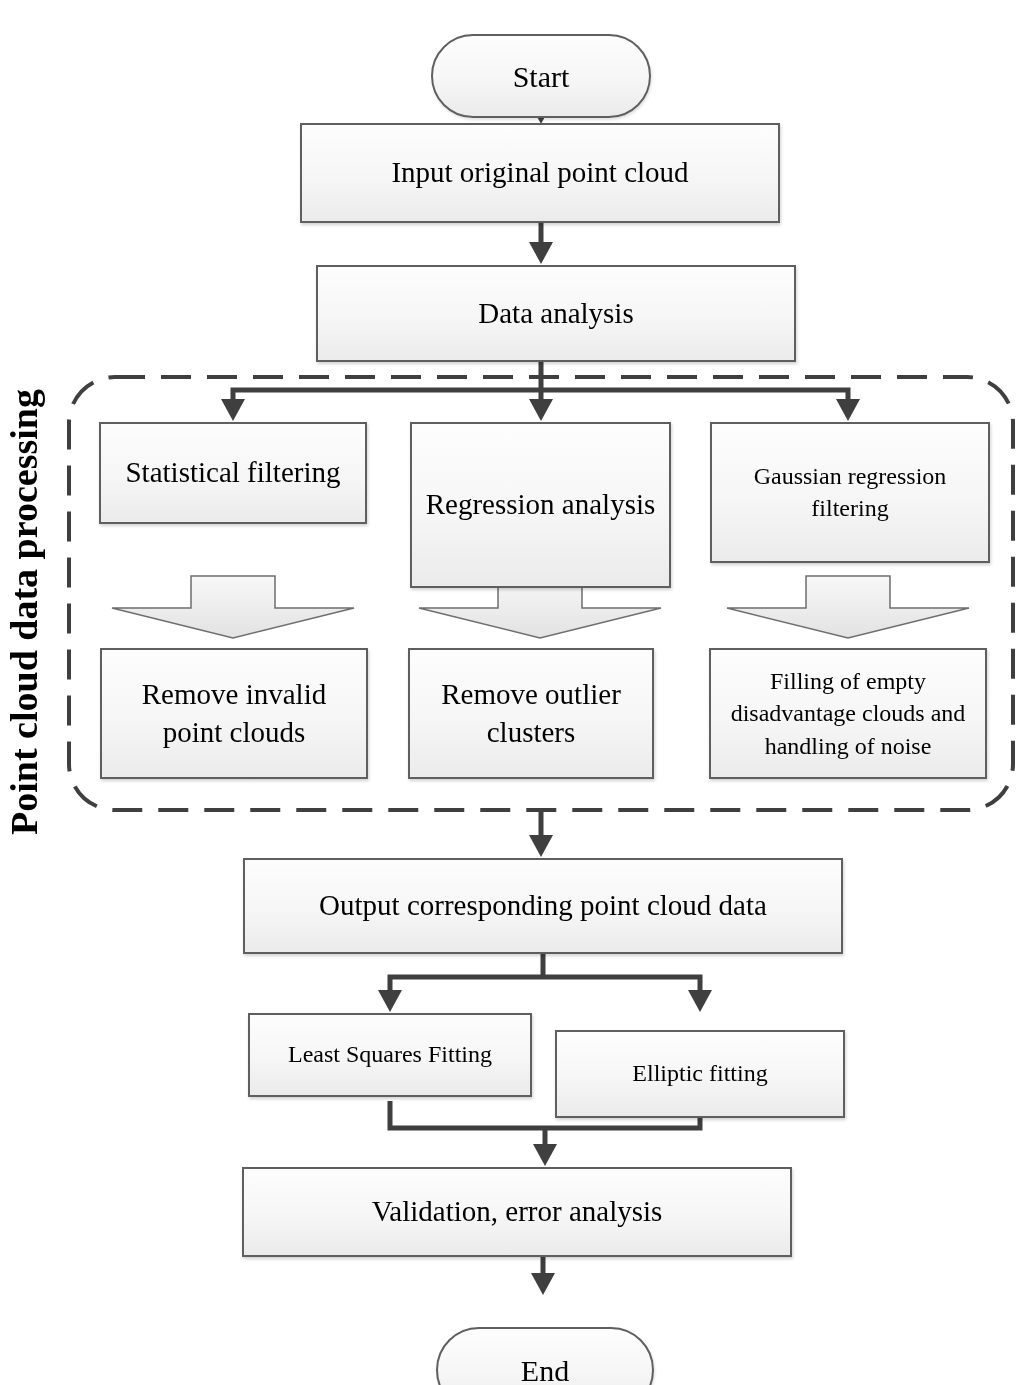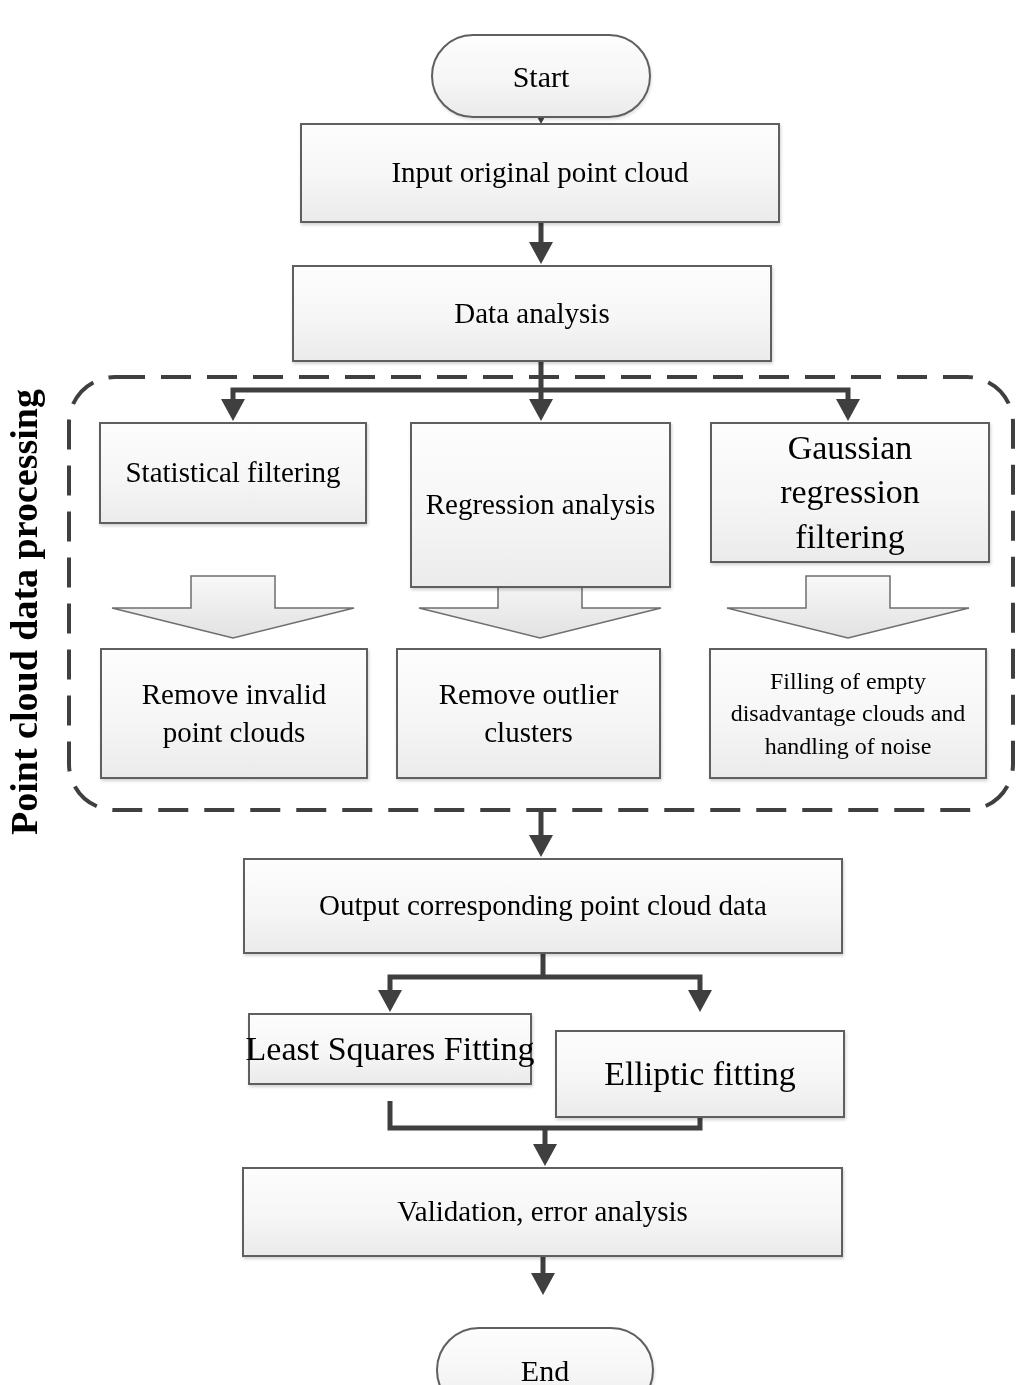--- a/index.html
+++ b/index.html
@@ -15,21 +15,21 @@
     position:absolute;
     box-sizing:border-box;
     border:2px solid #5f5f5f;
     background:linear-gradient(180deg,#fdfdfd 0%,#f6f6f6 55%,#ebebeb 100%);
     display:flex;align-items:center;justify-content:center;
     text-align:center;color:#000;
     box-shadow:1px 2px 3px rgba(0,0,0,0.18);
     line-height:1.3;
   }
   .terminal{border-radius:44px;border-width:2px;box-shadow:1px 2px 3px rgba(0,0,0,0.12);}
-  .f30{font-size:30px;margin-top:31px;} .f29{font-size:29px;} .f28{font-size:34px;} .f24{font-size:24px;}
+  .f30{font-size:30px;margin-top:31px;} .f29{font-size:29px;} .f28{font-size:24px;} .f24{font-size:24px;}
   .w230 span{display:inline-block;max-width:232px;}
   .w252 span{display:inline-block;max-width:254px;}
   .w250 span{display:inline-block;max-width:252px;}
   .nowrap span{white-space:nowrap;}
   #group-label{
     position:absolute;
     left:-226px;top:590px;width:500px;height:44px;
     transform:rotate(-90deg);
     font-weight:bold;font-size:38px;line-height:44px;
     text-align:center;color:#000;
@@ -83,61 +83,61 @@
   <div id="group-label">Point cloud data processing</div>
 
   <div class="node terminal f30" style="left:431px;top:3px;width:220px;height:84px;">
     <span>Start</span>
   </div>
 
   <div class="node f29" style="left:300px;top:123px;width:480px;height:100px;">
     <span>Input original point cloud</span>
   </div>
 
-  <div class="node f29" style="left:292px;top:265px;width:480px;height:97px;">
+  <div class="node f29" style="left:316px;top:265px;width:480px;height:97px;">
     <span>Data analysis</span>
   </div>
 
   <div class="node f29" style="left:99px;top:422px;width:268px;height:102px;">
     <span>Statistical filtering</span>
   </div>
 
   <div class="node f29" style="left:410px;top:422px;width:261px;height:166px;">
     <span>Regression analysis</span>
   </div>
 
   <div class="node f28 w250" style="left:710px;top:422px;width:280px;height:141px;">
     <span>Gaussian regression filtering</span>
   </div>
 
   <div class="node f29 w230" style="left:100px;top:648px;width:268px;height:131px;">
     <span>Remove invalid point clouds</span>
   </div>
 
-  <div class="node f29 w230" style="left:396px;top:648px;width:265px;height:131px;">
+  <div class="node f29 w230" style="left:408px;top:648px;width:246px;height:131px;">
     <span>Remove outlier clusters</span>
   </div>
 
   <div class="node f24 w252" style="left:709px;top:648px;width:278px;height:131px;line-height:1.35;">
     <span>Filling of empty disadvantage clouds and handling of noise</span>
   </div>
 
   <div class="node f29" style="left:243px;top:858px;width:600px;height:96px;">
     <span>Output corresponding point cloud data</span>
   </div>
 
-  <div class="node f28 nowrap" style="left:248px;top:1013px;width:284px;height:72px;justify-content:center;">
+  <div class="node f28 nowrap" style="left:248px;top:1013px;width:284px;height:84px;justify-content:center;">
     <span>Least Squares Fitting</span>
   </div>
 
   <div class="node f28 nowrap" style="left:555px;top:1030px;width:290px;height:88px;text-align:center;">
     <span>Elliptic fitting</span>
   </div>
 
-  <div class="node f29" style="left:242px;top:1167px;width:601px;height:90px;">
+  <div class="node f29" style="left:242px;top:1167px;width:550px;height:90px;">
     <span>Validation, error analysis</span>
   </div>
 
   <div class="node terminal f30" style="left:436px;top:1296px;width:218px;height:86px;border-radius:43px;">
     <span>End</span>
   </div>
 
 </div>
 
 </body></html>

